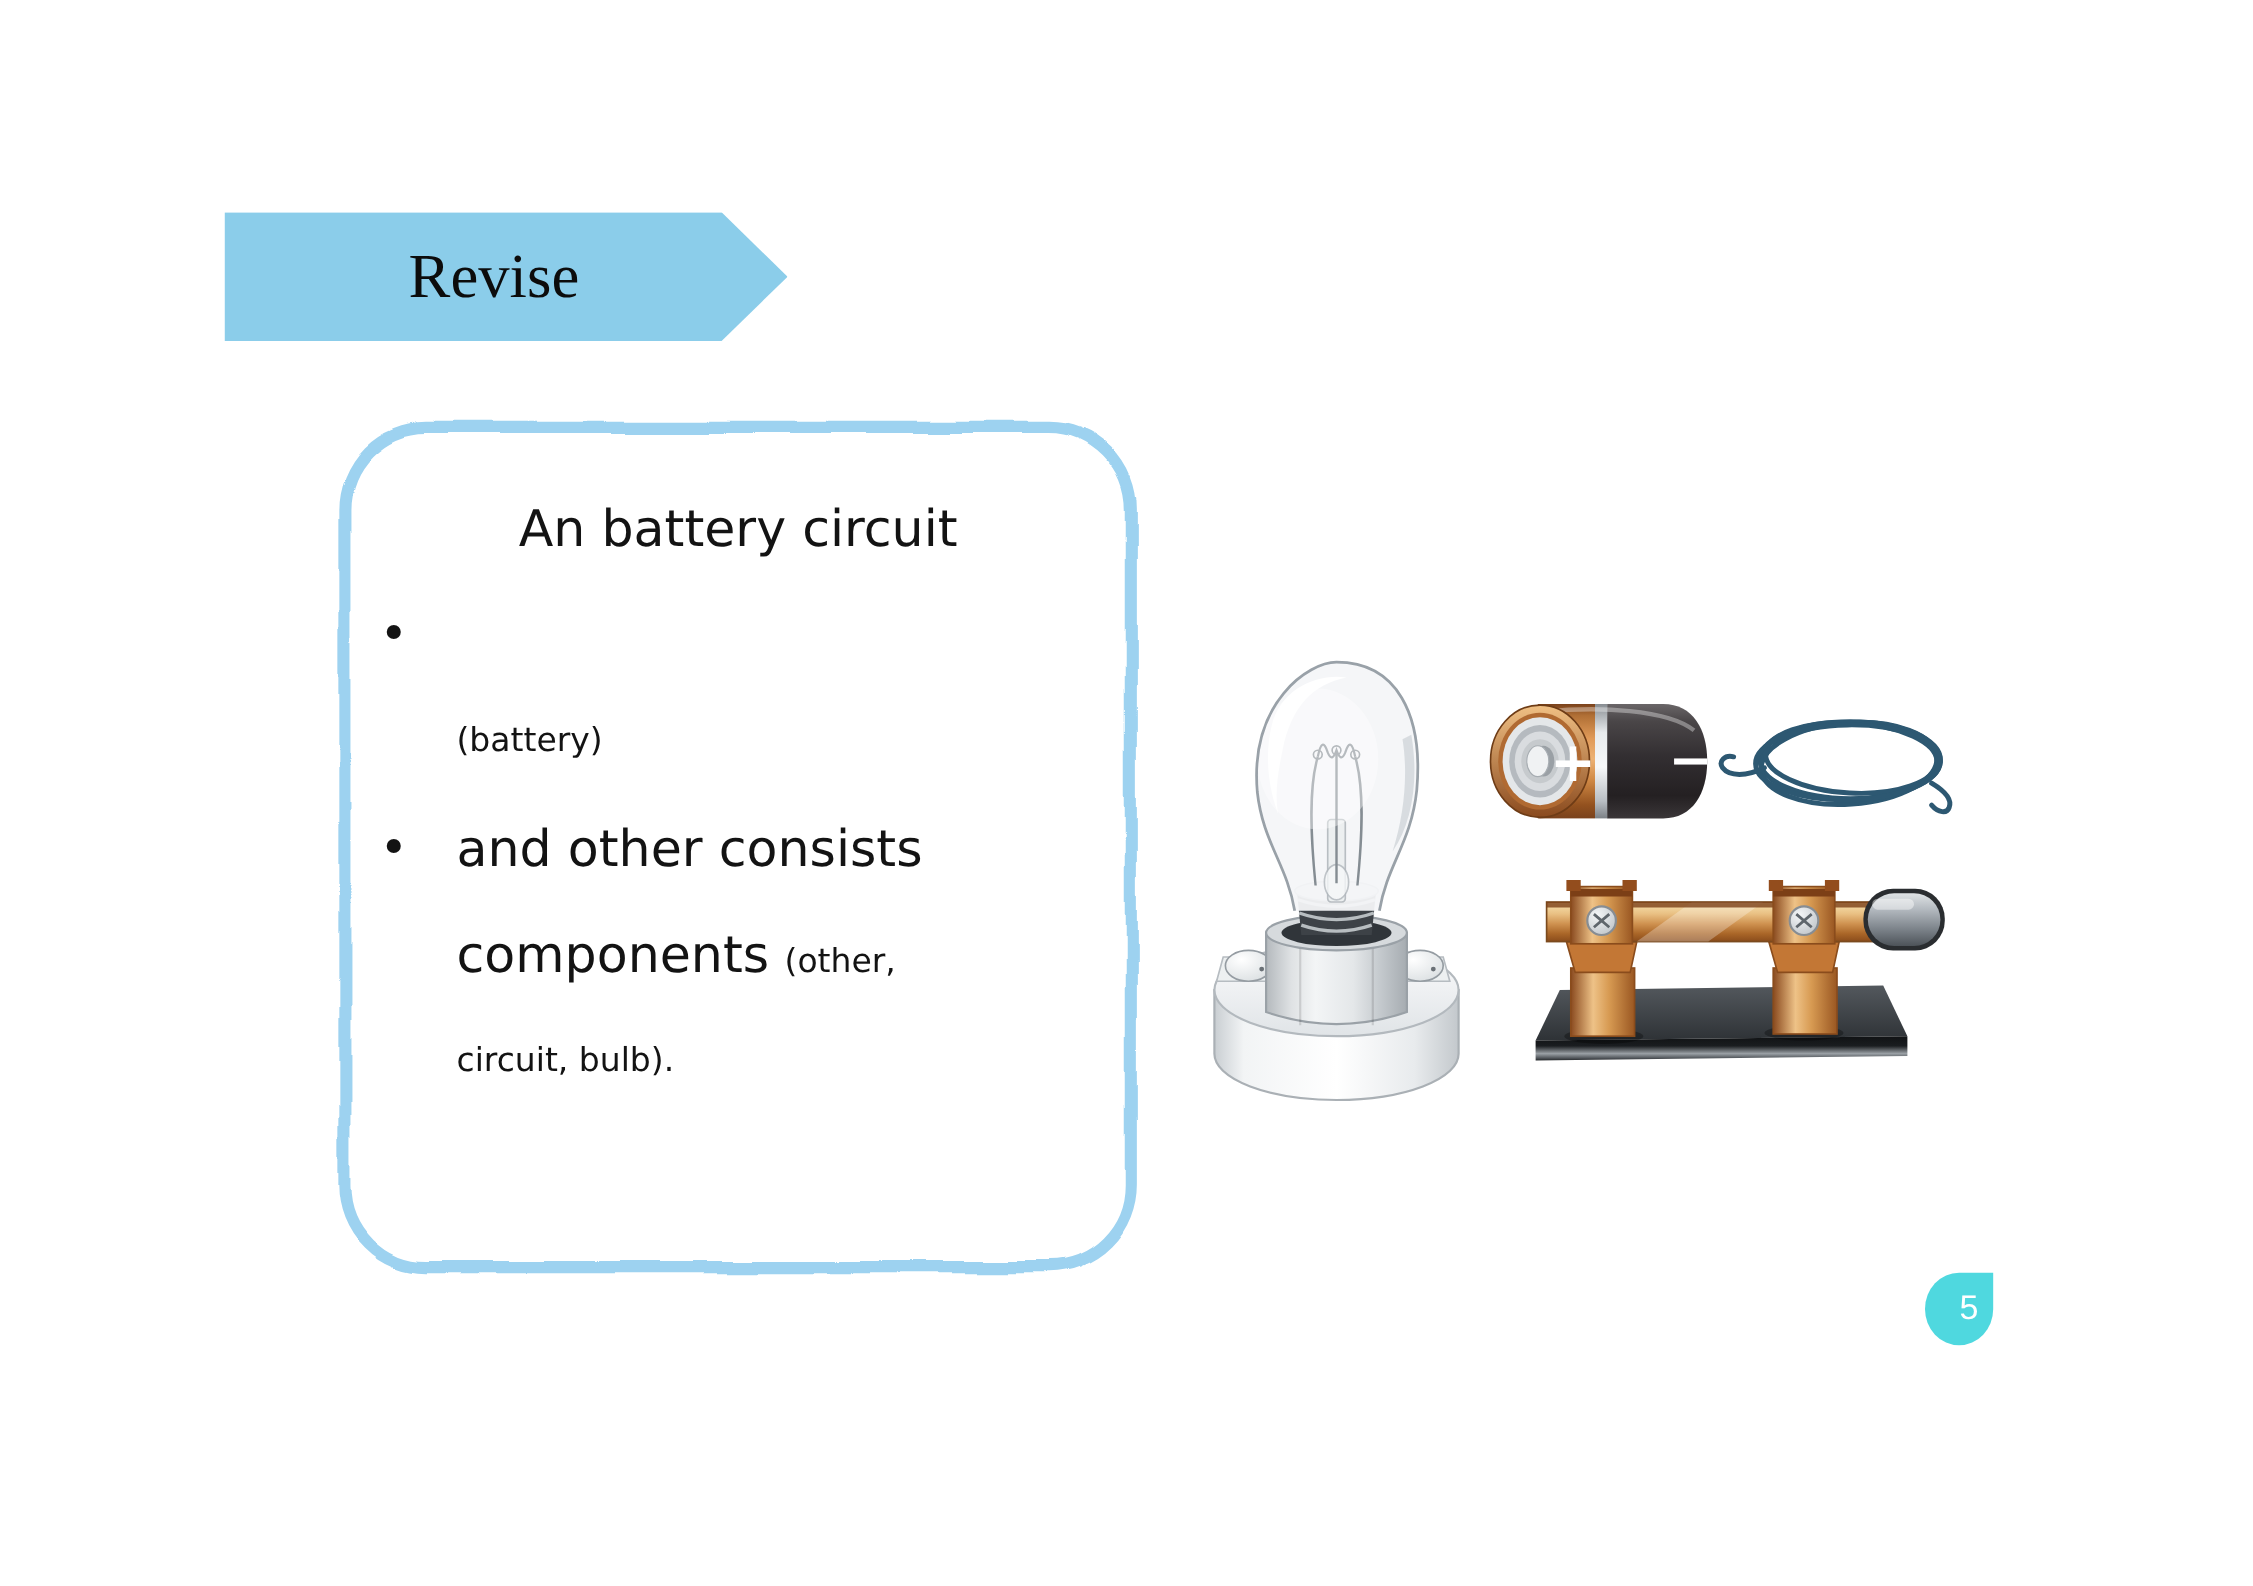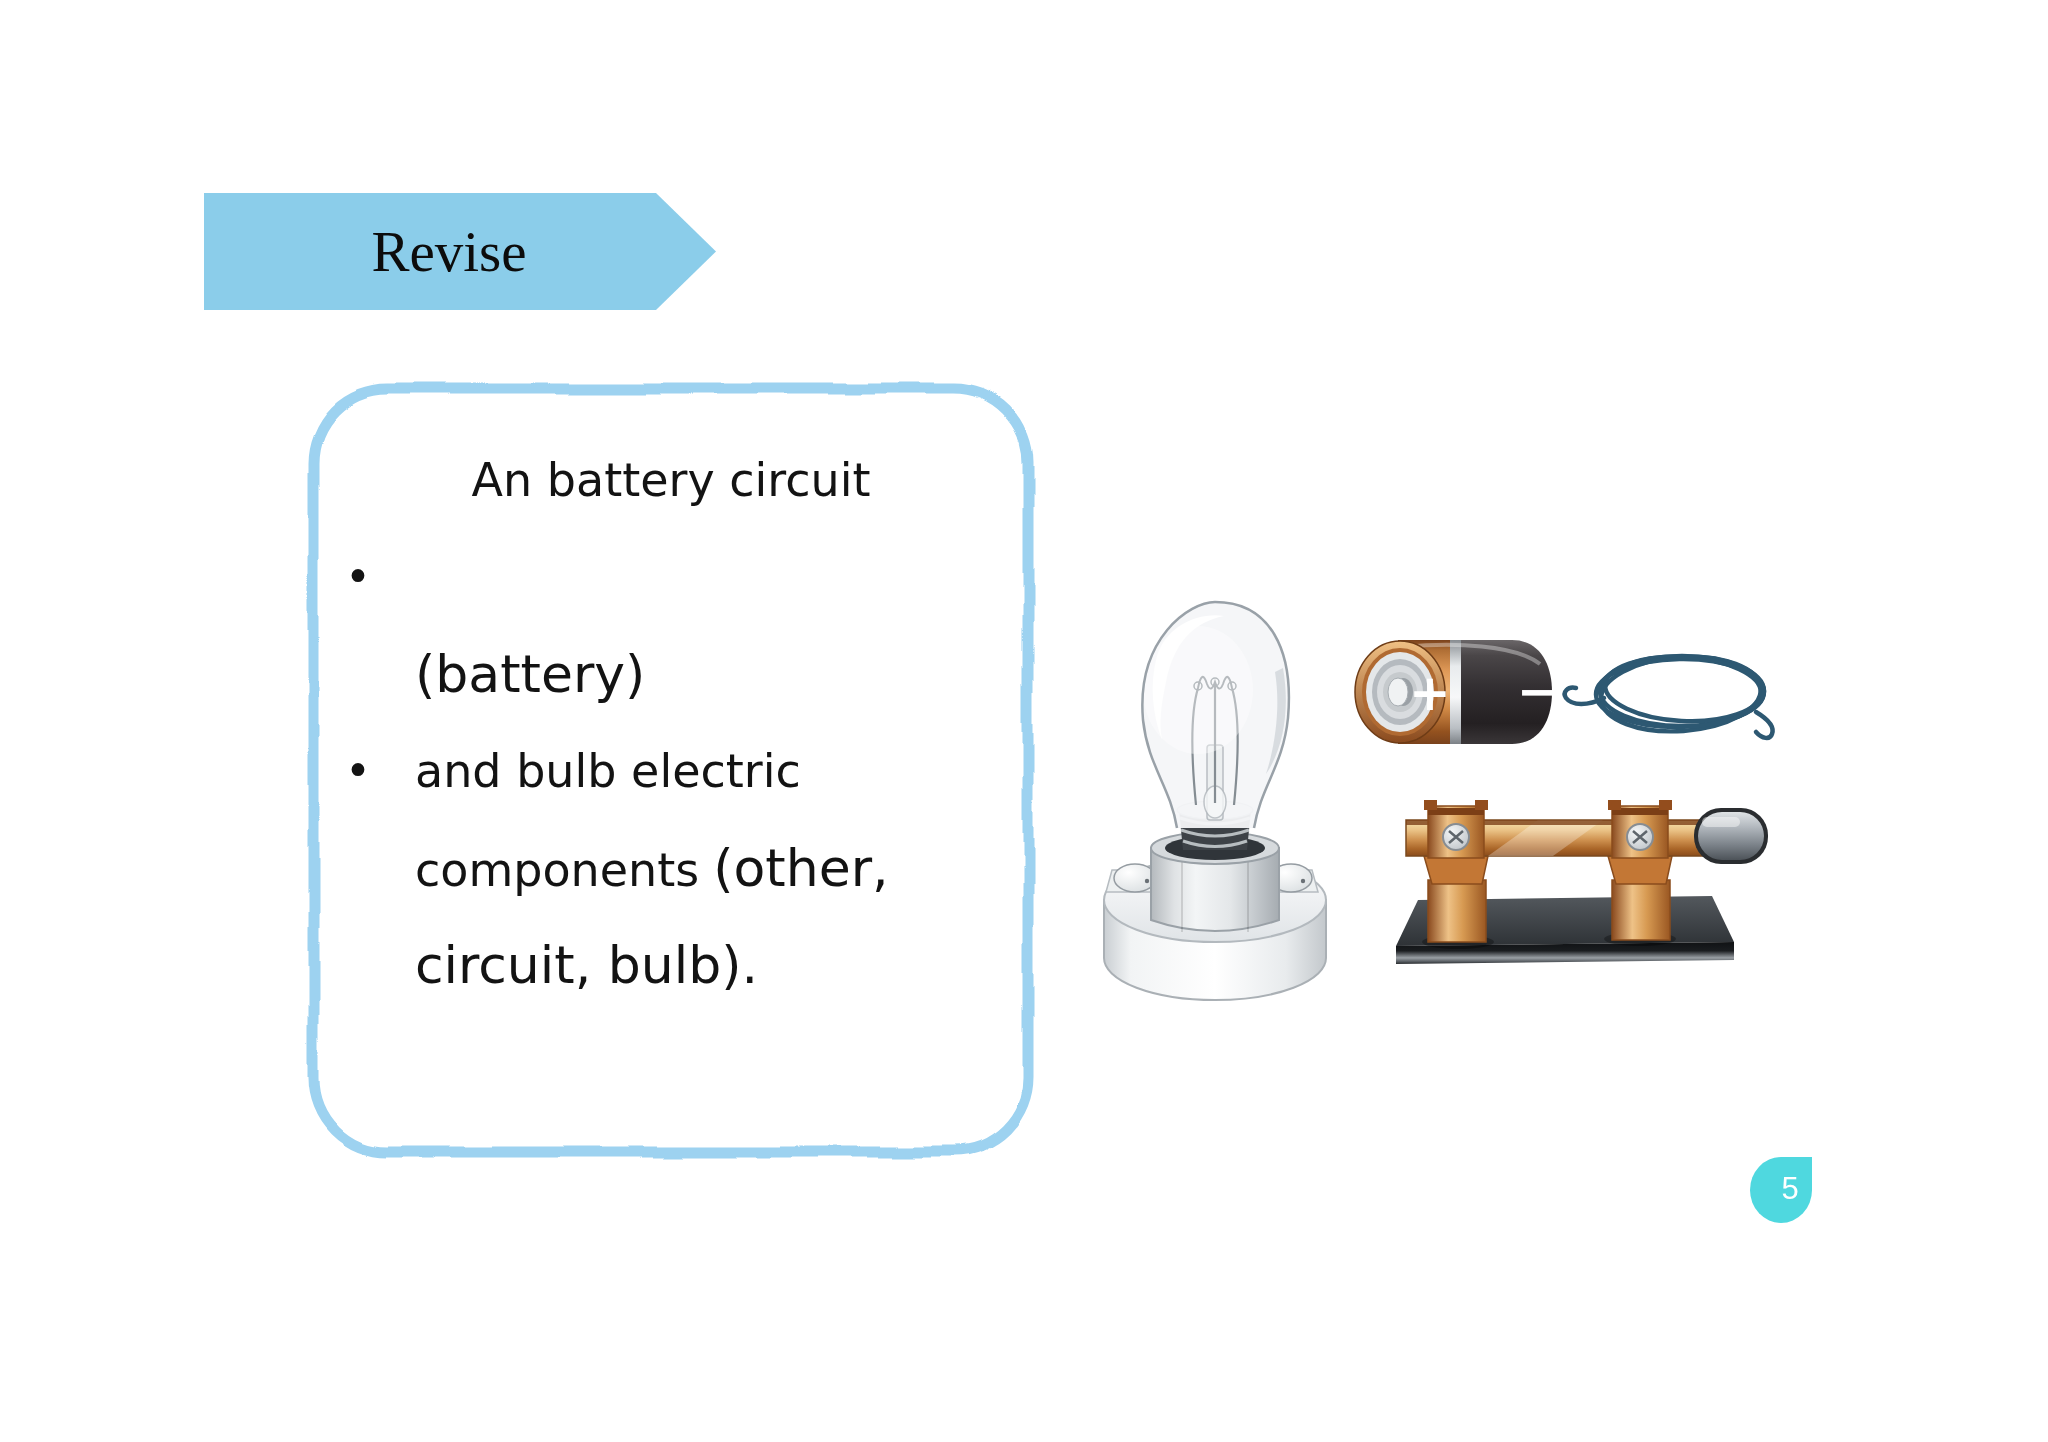--- a/index.html
+++ b/index.html
@@ -25,21 +25,21 @@
   .card{position:absolute;left:300px;top:375px;width:742px;height:790px;}
   .card-border{position:absolute;left:0;top:0;}
   .card-lines{
     position:absolute;left:0;top:56px;width:100%;
     color:#131313;
   }
   .line{height:97px;display:flex;align-items:center;position:relative;}
   .line.center{justify-content:center;}
   .line.indent{padding-left:115px;}
   .t-lg{font-size:46px;line-height:1;}
-  .t-sm{font-size:52px;line-height:1;}
+  .t-sm{font-size:30px;line-height:1;}
   .bullet-dot{
     position:absolute;left:45px;top:50%;transform:translateY(-50%);
     font-size:44px;line-height:1;
   }
   .gap-left{margin-left:14px;}
 
   
   .illo{position:absolute;}
 
   
@@ -78,21 +78,21 @@
         <span class="t-lg">An battery circuit</span>
       </div>
       <div class="line indent">
         <span class="bullet-dot">•</span>
       </div>
       <div class="line indent">
         <span class="t-sm">(battery)</span>
       </div>
       <div class="line indent">
         <span class="bullet-dot">•</span>
-        <span class="t-lg">and bulb electric</span>
+        <span class="t-lg">and other consists</span>
       </div>
       <div class="line indent">
         <span>
           <span class="t-lg">components</span><span class="t-sm gap-left">(other,</span>
         </span>
       </div>
       <div class="line indent">
         <span class="t-sm">circuit, bulb).</span>
       </div>
     </div>

